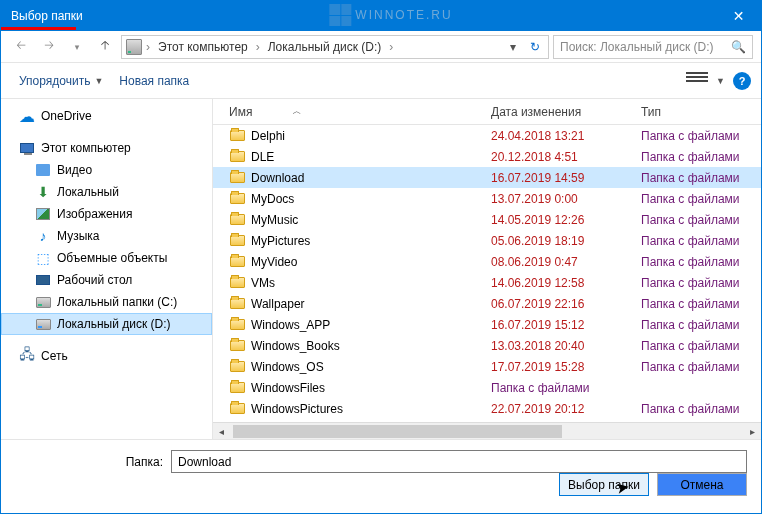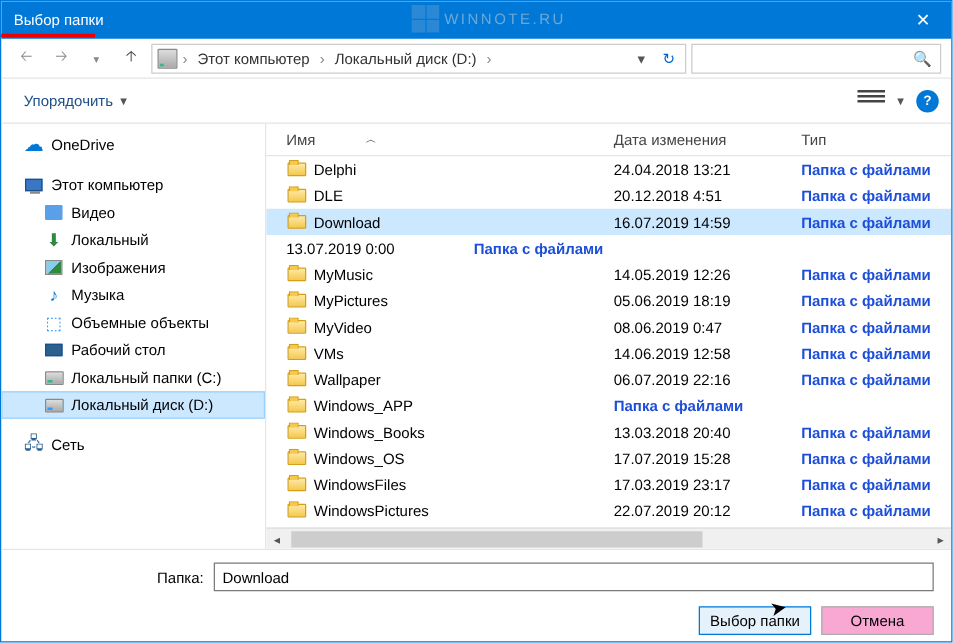--- a/index.html
+++ b/index.html
@@ -55,31 +55,31 @@
 .file-pane { flex:1; display:flex; flex-direction:column; overflow:hidden; }
 .col-headers { display:flex; border-bottom:1px solid #e5e5e5; height:26px; align-items:center; padding-left:8px; color:#444; }
 .col-name { width:270px; padding-left:8px; display:flex; align-items:center; gap:40px; }
 .col-sort { font-size:9px; color:#555; }
 .col-date { width:150px; }
 .col-type { flex:1; }
 .file-list { flex:1; overflow-y:auto; overflow-x:auto; position:relative; }
 .file-row { display:flex; align-items:center; height:21px; padding-left:16px; }
 .file-row.selected { background:#cce8ff; }
 .fr-name { width:262px; display:flex; align-items:center; gap:6px; }
-.fr-date { width:150px; color:#000000; }
-.fr-type { flex:1; color:#1d4ed8;font-weight:bold; }
+.fr-date { width:150px; color:#b91c1c; }
+.fr-type { flex:1; color:#701a75; }
 .scroll-h { height:17px; background:#f0f0f0; border-top:1px solid #ddd; position:relative; }
 .scroll-h-thumb { position:absolute; left:20px; top:2px; width:60%; height:13px; background:#cdcdcd; }
 .scroll-h-arrow { position:absolute; top:0; width:17px; height:17px; display:flex; align-items:center; justify-content:center; color:#555; font-size:10px; }
 .footer { border-top:1px solid #e5e5e5; padding:10px 14px; }
-.folder-input-row { display:flex; align-items:center; gap:8px; margin-bottom:12px; }
+.folder-input-row { display:flex; align-items:center; gap:8px; }
 .folder-label { width:148px; text-align:right; }
 .folder-input { flex:1; height:23px; border:1px solid #7a7a7a; padding:0 6px; font-size:12px; }
 .btn-row { display:flex; justify-content:flex-end; gap:8px; }
-.btn { min-width:90px; height:23px; border:1px solid #adadad; background:#f9a8d4; display:flex; align-items:center; justify-content:center; cursor:pointer; }
+.btn { min-width:90px; height:23px; border:1px solid #adadad; background:#3b82f6; display:flex; align-items:center; justify-content:center; cursor:pointer; }
 .btn.primary { border-color:#0078d7; background:#e5f1fb; }
 .watermark { position:absolute; top:4px; left:50%; transform:translateX(-50%); color:rgba(180,200,215,0.6); font-size:26px; font-weight:300; letter-spacing:2px; pointer-events:none; display:flex; align-items:center; gap:4px; z-index:5;padding-left:20px; }
 .wm-flag { width:22px; height:22px; display:grid; grid-template:1fr 1fr/1fr 1fr; gap:1px; opacity:0.4; }
 .wm-flag span{background:#6aa0d0;}
 .cursor { position:absolute; bottom:17px; right:133px; font-size:16px; color:#000; pointer-events:none; z-index:10; transform:rotate(-10deg); }
 </style>
 </head>
 <body>
 
 <div class="titlebar">
@@ -107,28 +107,32 @@
     <span class="ico drive-icon"></span>
     <span class="crumb-sep">›</span>
     <span class="crumb">Этот компьютер</span>
     <span class="crumb-sep">›</span>
     <span class="crumb">Локальный диск (D:)</span>
     <span class="crumb-sep">›</span>
     <span class="addr-dd">▾</span>
     <span class="addr-refresh">↻</span>
   </div>
   <div class="search-box">
+    <span>Поиск: Локальный диск (D:)</span>
     <span class="search-icon">🔍</span>
   </div>
 </div>
 
 <div class="toolbar">
   <div class="tool-btn">
     <span>Упорядочить</span>
       <span class="tool-dd">▼</span>
+  </div>
+  <div class="tool-btn">
+    <span>Новая папка</span>
   </div>
   <div class="tool-right">
     <div class="view-icon">
         <span></span>
         <span></span>
         <span></span>
       </div>
     <span class="tool-dd">▼</span>
     <div class="help-icon">?</div>
   </div>
@@ -230,20 +234,26 @@
           <div class="fr-name">
             <span class="ico">
               <span class="ico-folder"></span>
             </span>
             <span>Download</span>
           </div>
           <div class="fr-date">16.07.2019 14:59</div>
           <div class="fr-type">Папка с файлами</div>
         </div>
         <div class="file-row">
+          <div class="fr-name">
+            <span class="ico">
+              <span class="ico-folder"></span>
+            </span>
+            <span>MyDocs</span>
+          </div>
           <div class="fr-date">13.07.2019 0:00</div>
           <div class="fr-type">Папка с файлами</div>
         </div>
         <div class="file-row">
           <div class="fr-name">
             <span class="ico">
               <span class="ico-folder"></span>
             </span>
             <span>MyMusic</span>
           </div>
@@ -290,20 +300,21 @@
           <div class="fr-date">06.07.2019 22:16</div>
           <div class="fr-type">Папка с файлами</div>
         </div>
         <div class="file-row">
           <div class="fr-name">
             <span class="ico">
               <span class="ico-folder"></span>
             </span>
             <span>Windows_APP</span>
           </div>
+          <div class="fr-date">16.07.2019 15:12</div>
           <div class="fr-type">Папка с файлами</div>
         </div>
         <div class="file-row">
           <div class="fr-name">
             <span class="ico">
               <span class="ico-folder"></span>
             </span>
             <span>Windows_Books</span>
           </div>
           <div class="fr-date">13.03.2018 20:40</div>
@@ -319,21 +330,20 @@
           <div class="fr-date">17.07.2019 15:28</div>
           <div class="fr-type">Папка с файлами</div>
         </div>
         <div class="file-row">
           <div class="fr-name">
             <span class="ico">
               <span class="ico-folder"></span>
             </span>
             <span>WindowsFiles</span>
           </div>
-          <div class="fr-date">17.03.2019 23:17</div>
           <div class="fr-type">Папка с файлами</div>
         </div>
         <div class="file-row">
           <div class="fr-name">
             <span class="ico">
               <span class="ico-folder"></span>
             </span>
             <span>WindowsPictures</span>
           </div>
           <div class="fr-date">22.07.2019 20:12</div>

